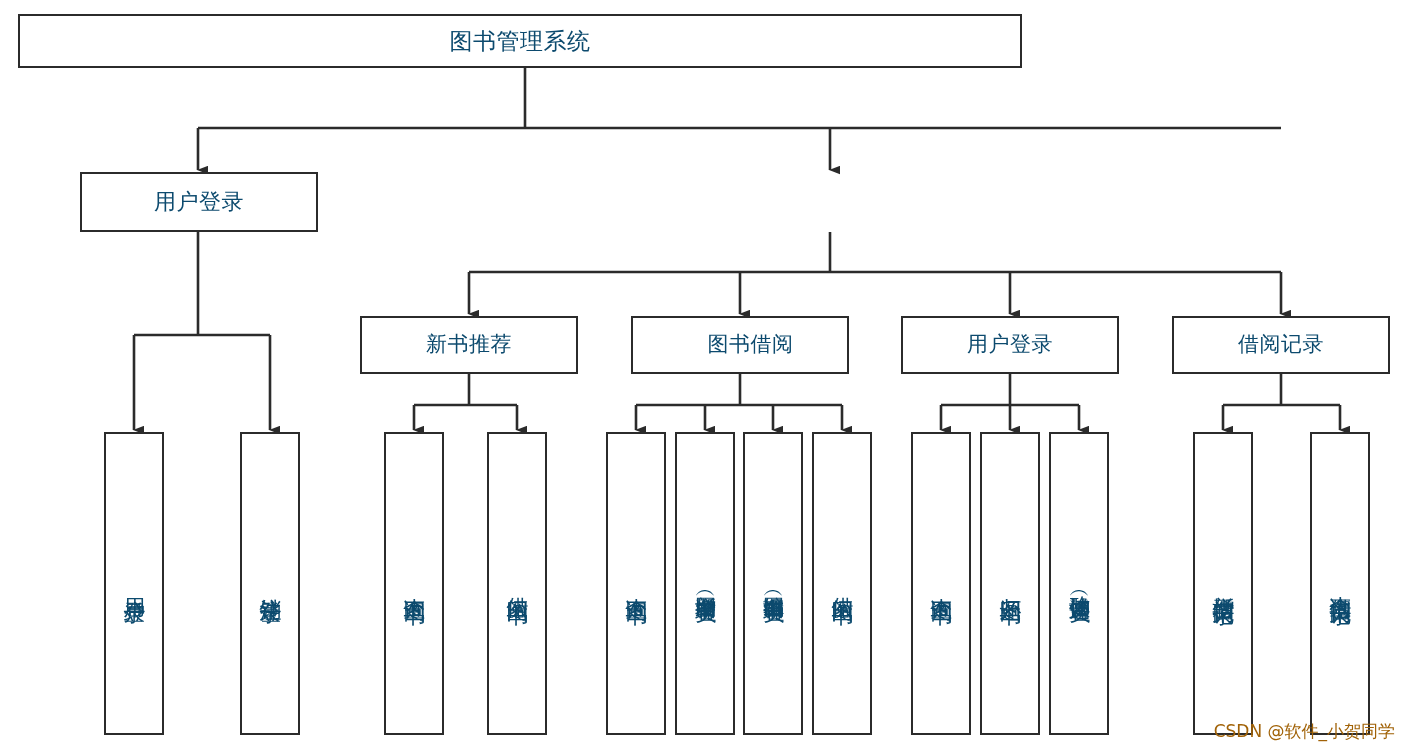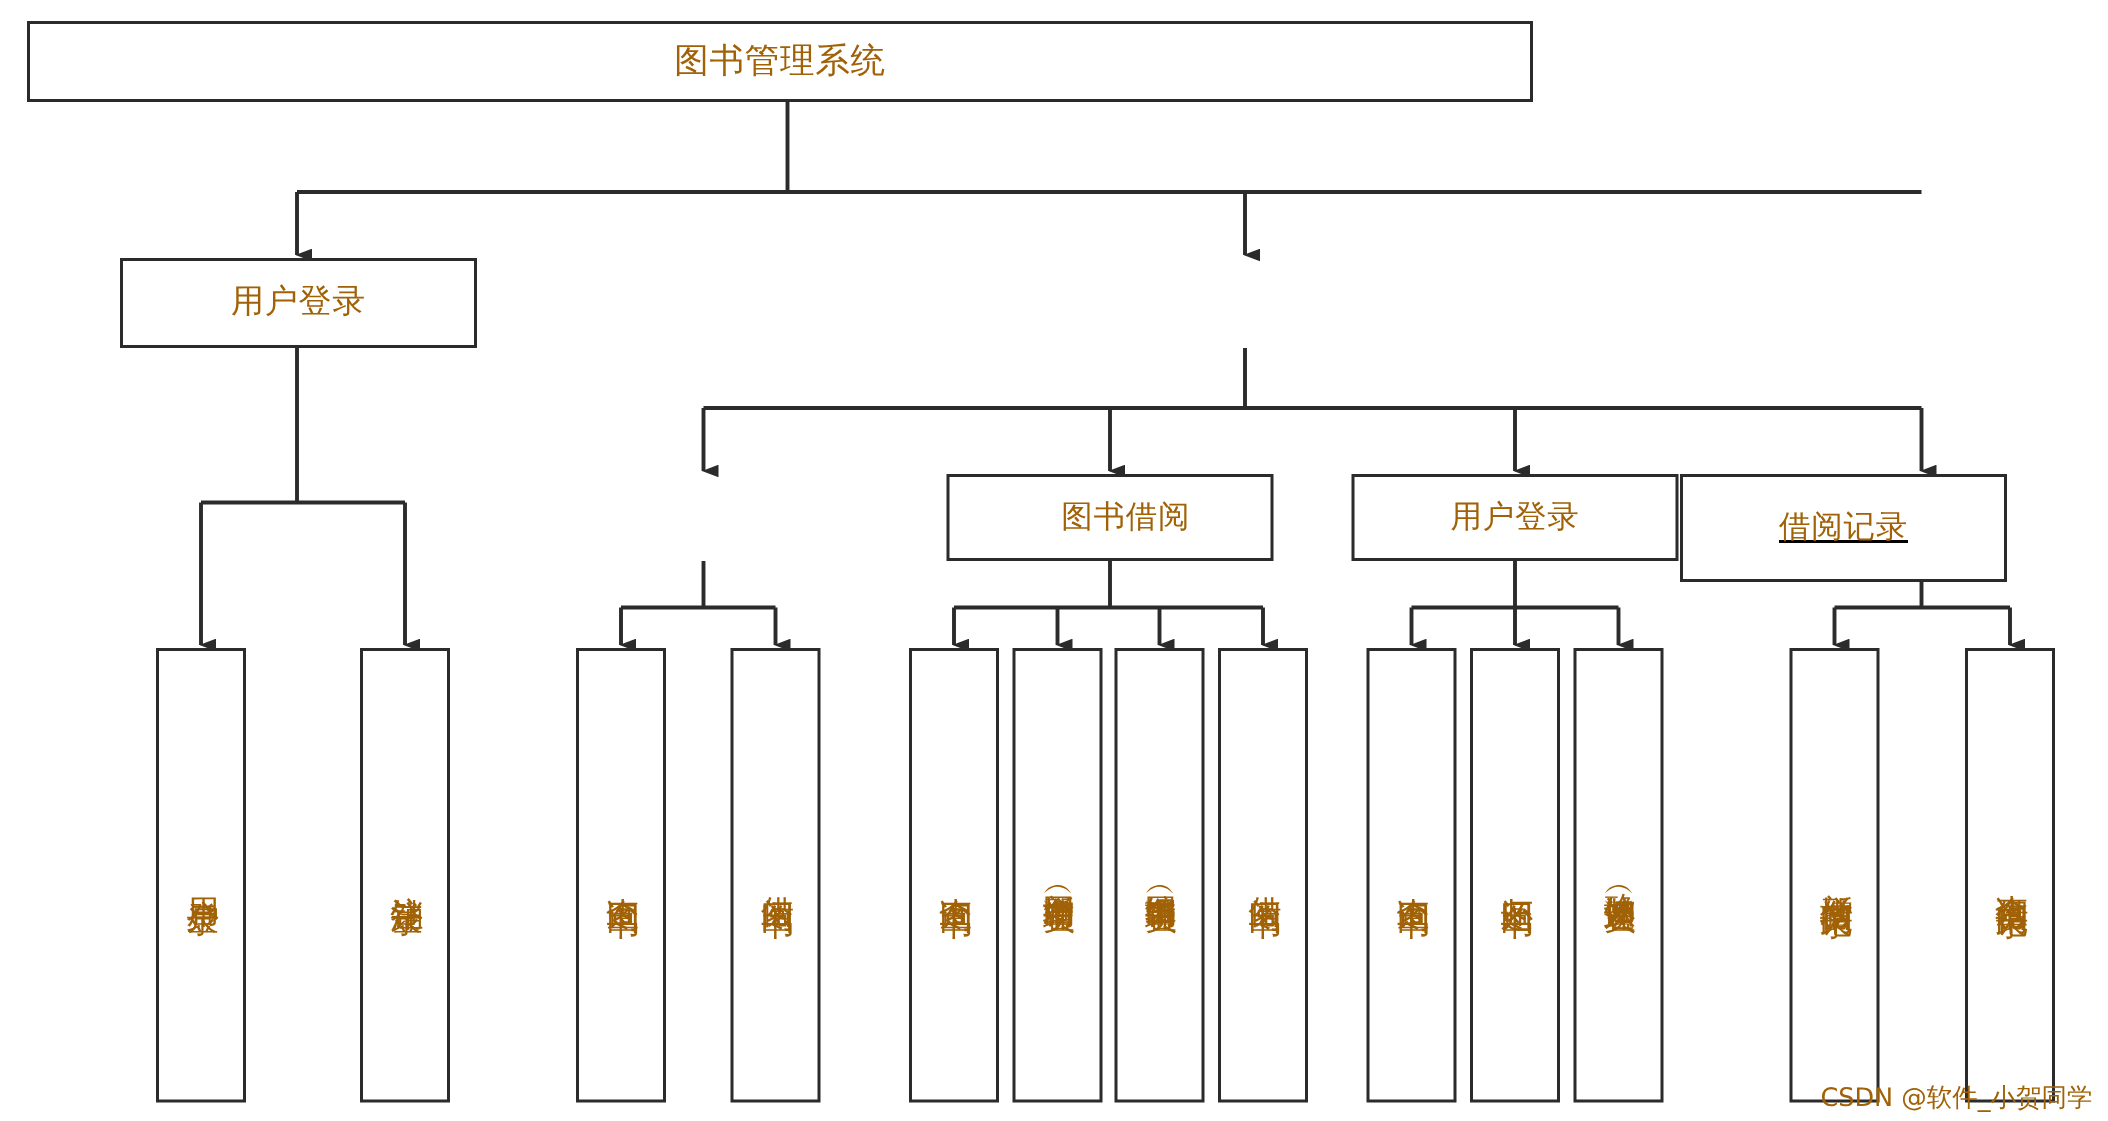--- a/index.html
+++ b/index.html
@@ -29,21 +29,21 @@
     position: absolute;
     box-sizing: border-box;
     border: 2.5px solid #2b2b2b;
     background: #ffffff;
     display: flex;
     align-items: center;
     justify-content: center;
     z-index: 3;
   }
   .node .label {
-    color: #a16207;
+    color: #0c4a6e;
     line-height: 1.22;
     letter-spacing: 0.5px;
     text-align: center;
     white-space: nowrap;
   }
   .node.horiz .label {
     writing-mode: horizontal-tb;
   }
   .node.vert .label {
     writing-mode: vertical-rl;
@@ -125,30 +125,33 @@
 
   <div class="node horiz root" style="left:18px; top:14px; width:1004px; height:54px;">
     <span class="label">图书管理系统</span>
   </div>
 
   <div class="node horiz level1" style="left:80px; top:172px; width:238px; height:60px;">
     <span class="label">用户登录</span>
   </div>
 
 
+  <div class="node horiz level2" style="left:360px; top:316px; width:218px; height:58px;">
+    <span class="label">新书推荐</span>
+  </div>
 
   <div class="node horiz level2" style="left:631px; top:316px; width:218px; height:58px;padding-left:21px;">
     <span class="label">图书借阅</span>
   </div>
 
   <div class="node horiz level2" style="left:901px; top:316px; width:218px; height:58px;">
     <span class="label">用户登录</span>
   </div>
 
-  <div class="node horiz level2" style="left:1120px; top:316px; width:218px; height:72px;text-decoration:underline;">
+  <div class="node horiz level2" style="left:1172px; top:316px; width:218px; height:58px;">
     <span class="label">借阅记录</span>
   </div>
 
   <div class="node vert leaf" style="left:104px; top:432px; width:60px; height:303px;">
     <span class="label">用户登录</span>
   </div>
 
   <div class="node vert leaf" style="left:240px; top:432px; width:60px; height:303px;">
     <span class="label">注销登录</span>
   </div>

